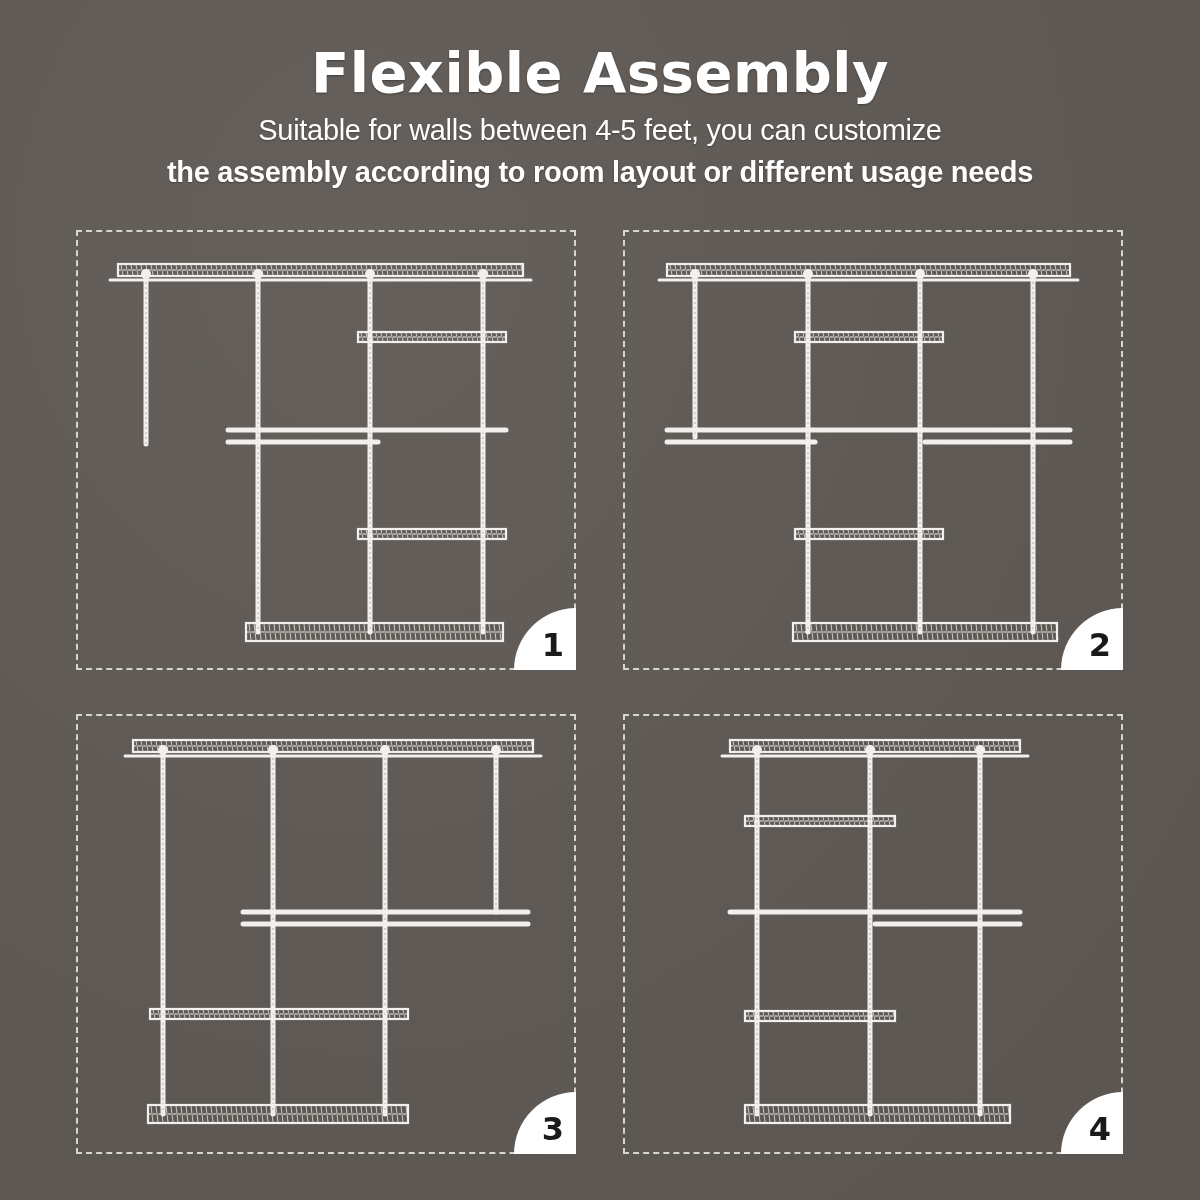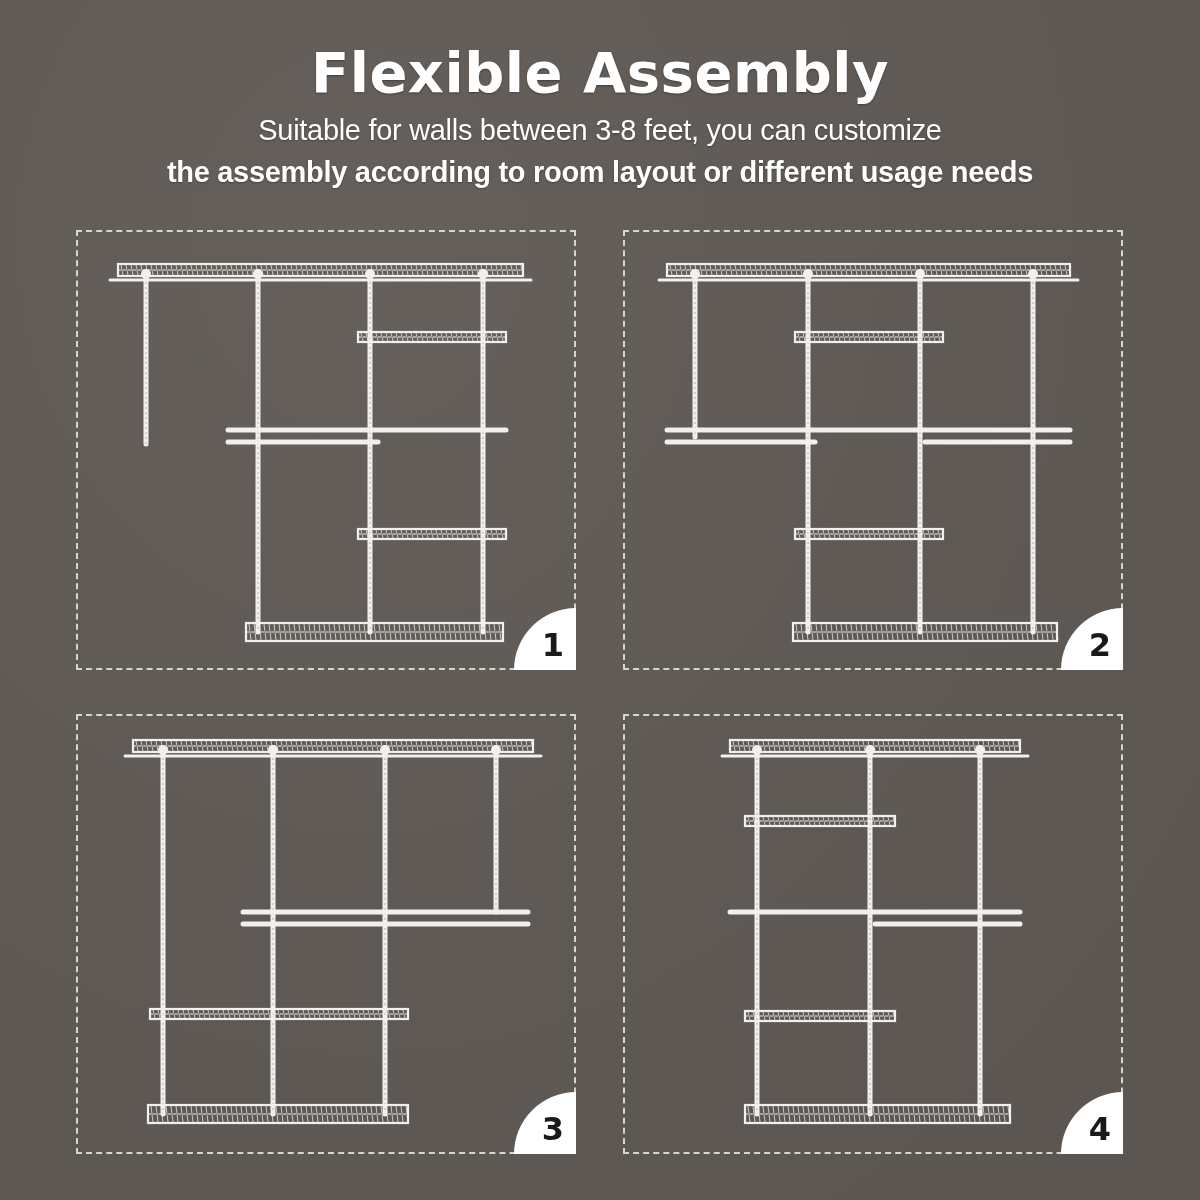--- a/index.html
+++ b/index.html
@@ -13,21 +13,21 @@
   .panel svg{position:absolute;left:0;top:0;}
   .badge{position:absolute;right:-2px;bottom:-2px;width:62px;height:62px;background:#fff;border-top-left-radius:62px;}
   .badge span{position:absolute;right:12px;bottom:6px;font-size:32px;font-weight:bold;color:#1a1a1a;font-family:"DejaVu Sans",sans-serif;}
 </style>
 </head>
 <body>
 
 <div class="bg"></div>
 
 <div class="title">Flexible Assembly</div>
-<div class="sub sub1">Suitable for walls between 3-8 feet, you can customize</div>
+<div class="sub sub1">Suitable for walls between 4-5 feet, you can customize</div>
 <div class="sub sub2">the assembly according to room layout or different usage needs</div>
 
 <div class="panel" id="panel-0" style="left: 76px; top: 230px;">
   <svg width="500" height="440">
       <line x1="68" y1="40" x2="68" y2="212" stroke="#f2f0ed" stroke-width="5" stroke-linecap="round"></line>
       <line x1="68" y1="40" x2="68" y2="212" stroke="#bdb8b2" stroke-width="1.2" stroke-dasharray="2 3"></line>
       <line x1="180" y1="40" x2="180" y2="400" stroke="#f2f0ed" stroke-width="5" stroke-linecap="round"></line>
       <line x1="180" y1="40" x2="180" y2="400" stroke="#bdb8b2" stroke-width="1.2" stroke-dasharray="2 3"></line>
       <line x1="292" y1="40" x2="292" y2="400" stroke="#f2f0ed" stroke-width="5" stroke-linecap="round"></line>
       <line x1="292" y1="40" x2="292" y2="400" stroke="#bdb8b2" stroke-width="1.2" stroke-dasharray="2 3"></line>

